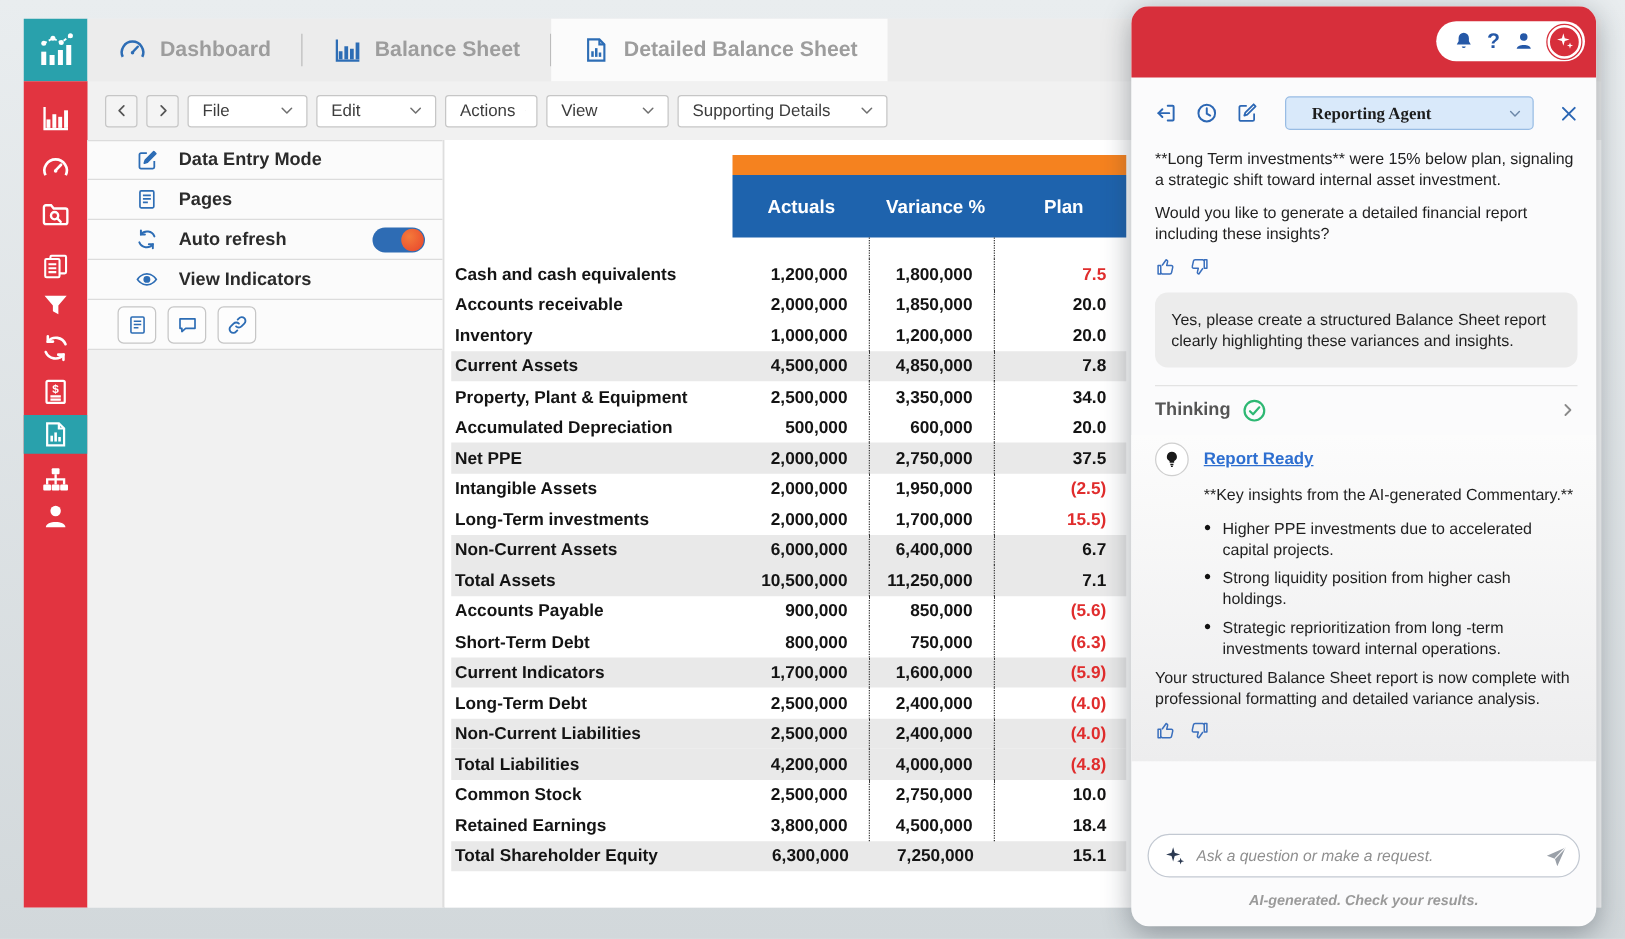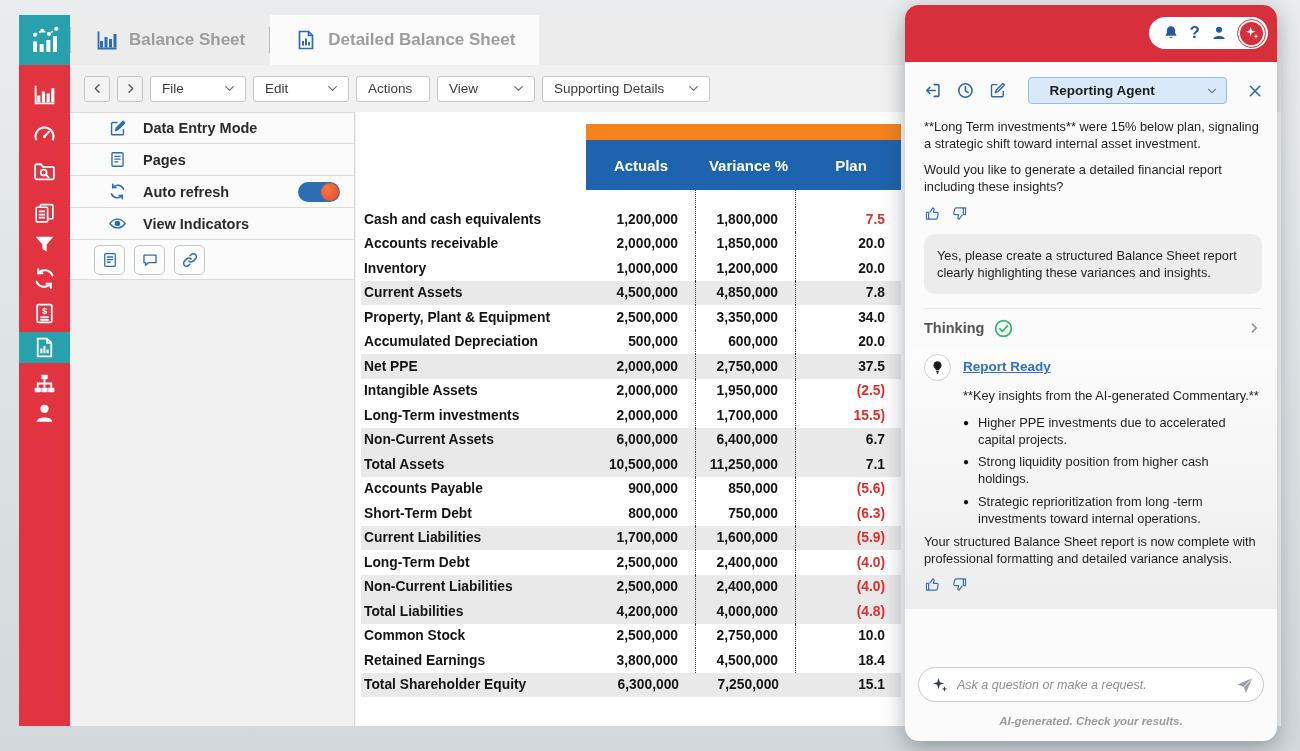--- a/index.html
+++ b/index.html
@@ -83,21 +83,21 @@
   .pill .icn { width:18px; height:18px; color:#2558a7; }
   .pill .qm { font-size:17px; font-weight:700; color:#2558a7; }
   .badge { width:27px; height:27px; border-radius:50%; background:#d72f3b; border:2px solid #fff;
     outline:1.5px solid #d72f3b; display:flex; align-items:center; justify-content:center; color:#fff; }
   .badge .icn { width:16px; height:16px; color:#fff; }
 
   .chat-toolbar { display:flex; align-items:center; gap:13px; padding:15px 14px 10px 19px; }
   .chat-toolbar .icn.tool { width:21px; height:21px; color:#2c67b4; cursor:pointer; }
   .agent-select { margin-left:9px; width:218px; height:27px; background:#d9e9fa; border:1px solid #98bce4;
     border-radius:4px; display:flex; align-items:center; justify-content:space-between; padding:0 7px 0 20px;
-    font-size:13.5px; font-weight:700; color:#1c1c1c; cursor:pointer; }
+    font-size:13.5px; font-weight:700; color:#1c1c1c; cursor:pointer;font-family:Liberation Serif, serif; }
   .agent-select .icn { width:14px; height:14px; color:#6b87a8; }
   .close-x { width:18px; height:18px; color:#2c67b4; margin-left:7px; cursor:pointer; }
 
   .chat-body { padding:4px 15px 0 19px; font-size:12.8px; color:#1f1f1f; line-height:1.34; }
   .msg { margin-bottom:9px; }
   .thumbs { display:flex; gap:10px; margin:2px 0 12px; color:#3a6fbd; }
   .thumbs .icn { width:17px; height:17px; cursor:pointer; }
   .bubble { background:#ececec; border-radius:10px; padding:13px 13px; margin:4px 0 14px; }
   .divider { border-top:1px solid #e3e3e3; margin:2px 0 9px; }
   .think-row { display:flex; align-items:center; gap:9px; margin-bottom:9px; }
@@ -140,20 +140,30 @@
             <circle cx="4.5" cy="8" r="1.5"></circle>
             <circle cx="10" cy="5" r="1.5"></circle>
             <circle cx="15" cy="7.5" r="1.5"></circle>
             <circle cx="20.5" cy="3.5" r="1.5"></circle>
           </g>
           <polyline points="4.5,8 10,5 15,7.5 20.5,3.5" fill="none" stroke="currentColor" stroke-width="1.1" stroke-dasharray="2 1.4"></polyline>
         </svg>
       </span>
     </div>
   <div class="tabbar" id="tabbar">
+      <div class="tab">
+        <span class="icn">
+          <svg viewBox="0 0 24 24" fill="none" stroke="currentColor" stroke-width="2">
+            <path d="M4.2 17.5a8.6 8.6 0 1 1 15.6 0"></path>
+            <path d="M12 13.8 16.2 9.4" stroke-linecap="round"></path>
+            <circle cx="12" cy="14.2" r="1.4" fill="currentColor" stroke="none"></circle>
+          </svg>
+        </span>
+        <span class="tab-label">Dashboard</span>
+      </div>
       <span class="tab-sep"></span>
       <div class="tab">
         <span class="icn">
           <svg viewBox="0 0 24 24">
             <g fill="currentColor">
               <rect x="5" y="13" width="3" height="6.5"></rect>
               <rect x="9.5" y="9" width="3" height="10.5"></rect>
               <rect x="14" y="11" width="3" height="8.5"></rect>
               <rect x="18.5" y="6" width="3" height="13.5"></rect>
             </g>
@@ -498,21 +508,21 @@
             <div class="c num dot">850,000</div>
             <div class="c var neg">(5.6)</div>
           </div>
           <div class="trow">
             <div class="c lbl">Short-Term Debt</div>
             <div class="c num dot">800,000</div>
             <div class="c num dot">750,000</div>
             <div class="c var neg">(6.3)</div>
           </div>
           <div class="trow sub">
-            <div class="c lbl">Current Liabilities</div>
+            <div class="c lbl">Current Indicators</div>
             <div class="c num dot">1,700,000</div>
             <div class="c num dot">1,600,000</div>
             <div class="c var neg">(5.9)</div>
           </div>
           <div class="trow">
             <div class="c lbl">Long-Term Debt</div>
             <div class="c num dot">2,500,000</div>
             <div class="c num dot">2,400,000</div>
             <div class="c var neg">(4.0)</div>
           </div>

